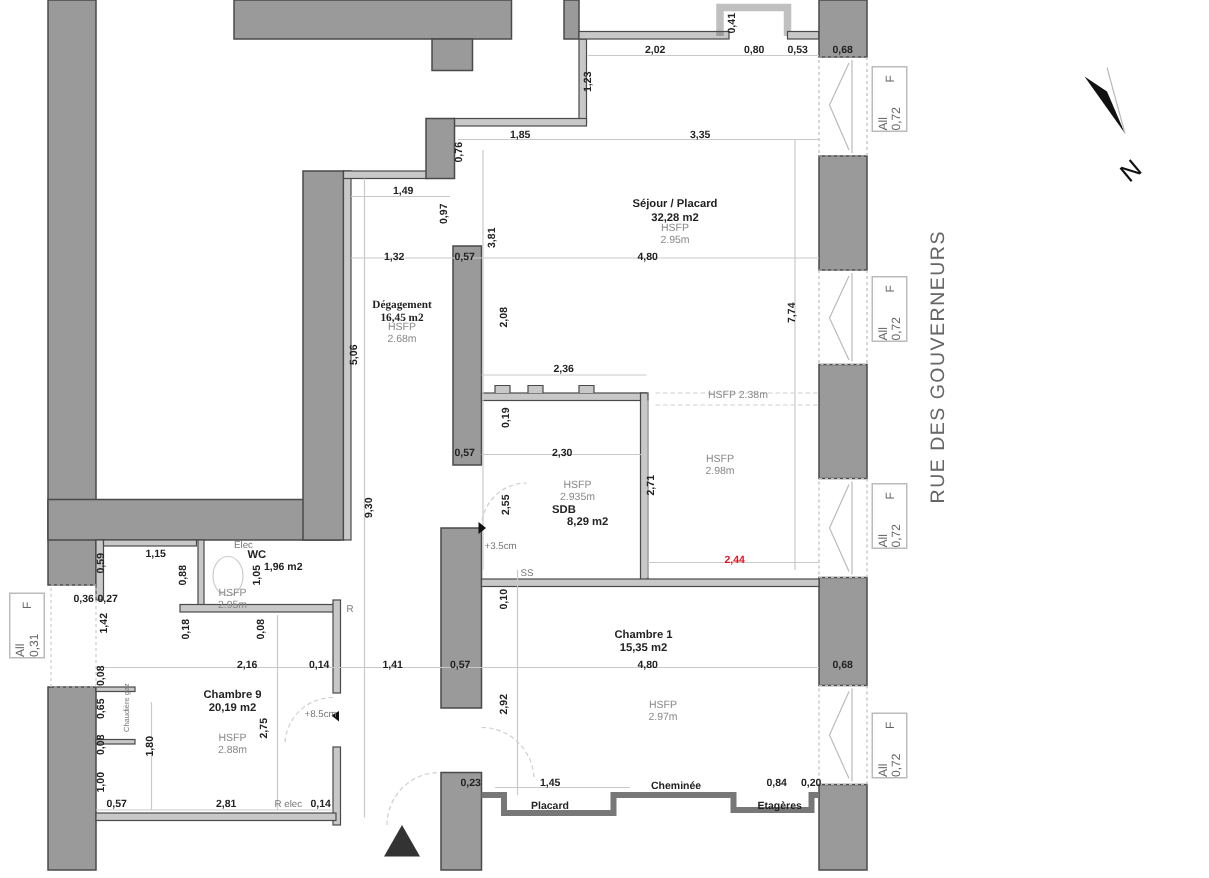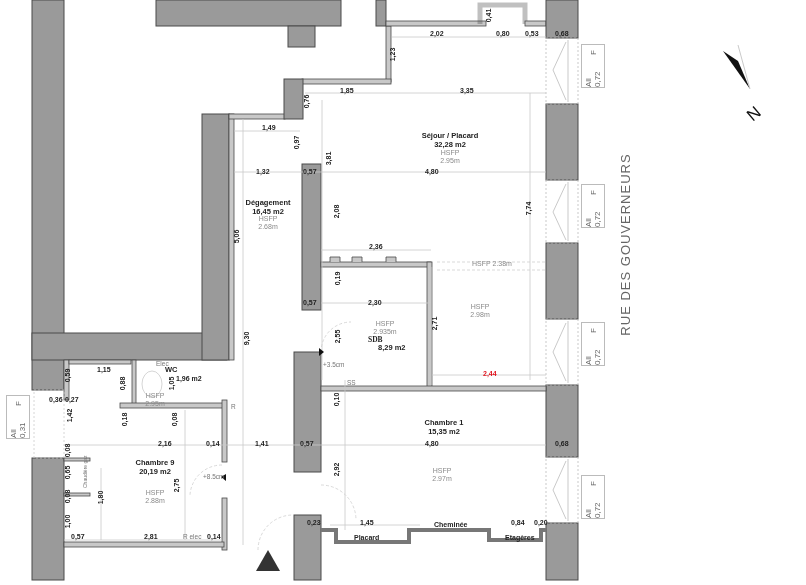--- a/index.html
+++ b/index.html
@@ -148,50 +148,50 @@
 
 <div class="room" style="left:410px;top:131px;width:80px;">
     <div>Séjour / Placard</div>
     <div>32,28 m2</div>
   </div>
 <div class="hsfp" style="left:420px;top:149px;width:60px;">
     <div>HSFP</div>
     <div>2.95m</div>
   </div>
 
-<div class="room" style="left:238px;top:198px;width:60px;">
+<div class="room" style="left:238px;top:198px;width:60px;font-family:Liberation Serif, serif;">
     <div>Dégagement</div>
     <div>16,45 m2</div>
   </div>
 <div class="hsfp" style="left:248px;top:215px;width:40px;">
     <div>HSFP</div>
     <div>2.68m</div>
   </div>
 
 <div class="hsfp" style="left:365px;top:320px;width:40px;">
     <div>HSFP</div>
     <div>2.935m</div>
   </div>
-<div class="room" style="left:368px;top:335px;font-family:Liberation Serif, serif;">SDB</div>
+<div class="room" style="left:368px;top:335px;">SDB</div>
 <div class="room" style="left:378px;top:343px;">8,29 m2</div>
 
 <div class="hsfp" style="left:460px;top:303px;width:40px;">
     <div>HSFP</div>
     <div>2.98m</div>
   </div>
 <div class="hsfp" style="left:472px;top:260px;">HSFP 2.38m</div>
 
 <div class="room" style="left:165px;top:365px;">WC</div>
 <div class="room" style="left:176px;top:374px;font-weight:bold;font-size:7px;">1,96 m2</div>
 <div class="hsfp" style="left:140px;top:392px;width:30px;">
     <div>HSFP</div>
     <div>2.95m</div>
   </div>
 
-<div class="room" style="left:414px;top:418px;width:60px;">
+<div class="room" style="left:399px;top:418px;width:60px;">
     <div>Chambre 1</div>
     <div>15,35 m2</div>
   </div>
 <div class="hsfp" style="left:422px;top:467px;width:40px;">
     <div>HSFP</div>
     <div>2.97m</div>
   </div>
 
 <div class="room" style="left:130px;top:458px;width:50px;">
     <div>Chambre 9</div>

